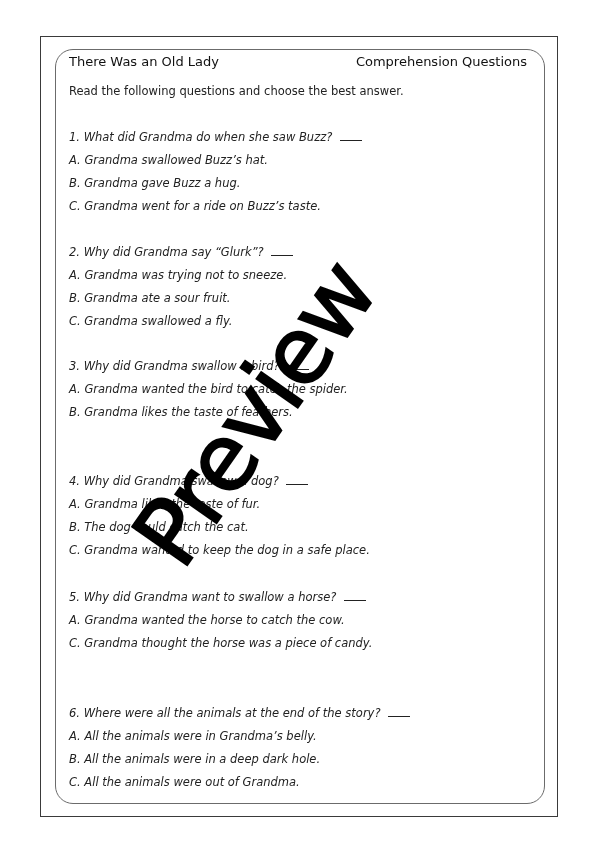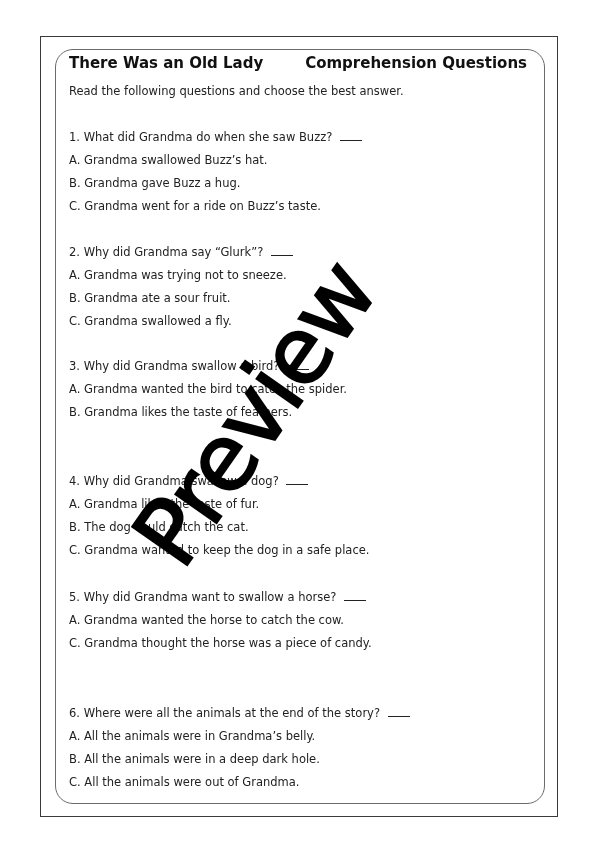--- a/index.html
+++ b/index.html
@@ -33,22 +33,22 @@
       border: 1.5px solid #6b6b6b;
       border-radius: 18px;
       box-sizing: border-box;
     }
     .header {
       position: absolute;
       left: 69px;
       top: 54px;
       width: 460px;
       height: 20px;
-      font-weight: bold;
-      font-size: 15px;
+      font-weight: normal;
+      font-size: 13px;
       color: #111;
     }
     .header .title-left {
       position: absolute;
       left: 0;
       top: 0;
     }
     .header .title-right {
       position: absolute;
       right: 2px;
@@ -64,20 +64,21 @@
     .question-block {
       position: absolute;
       left: 69px;
       font-size: 11.5px;
       color: #222;
     }
     .q-line, .opt-line {
       height: 23px;
       line-height: 16px;
       white-space: nowrap;
+      font-style: italic;
     }
     .blank {
       display: inline-block;
       width: 22px;
       border-bottom: 1px solid #222;
       margin-left: 4px;
       height: 10px;
       vertical-align: baseline;
     }
     .watermark {

